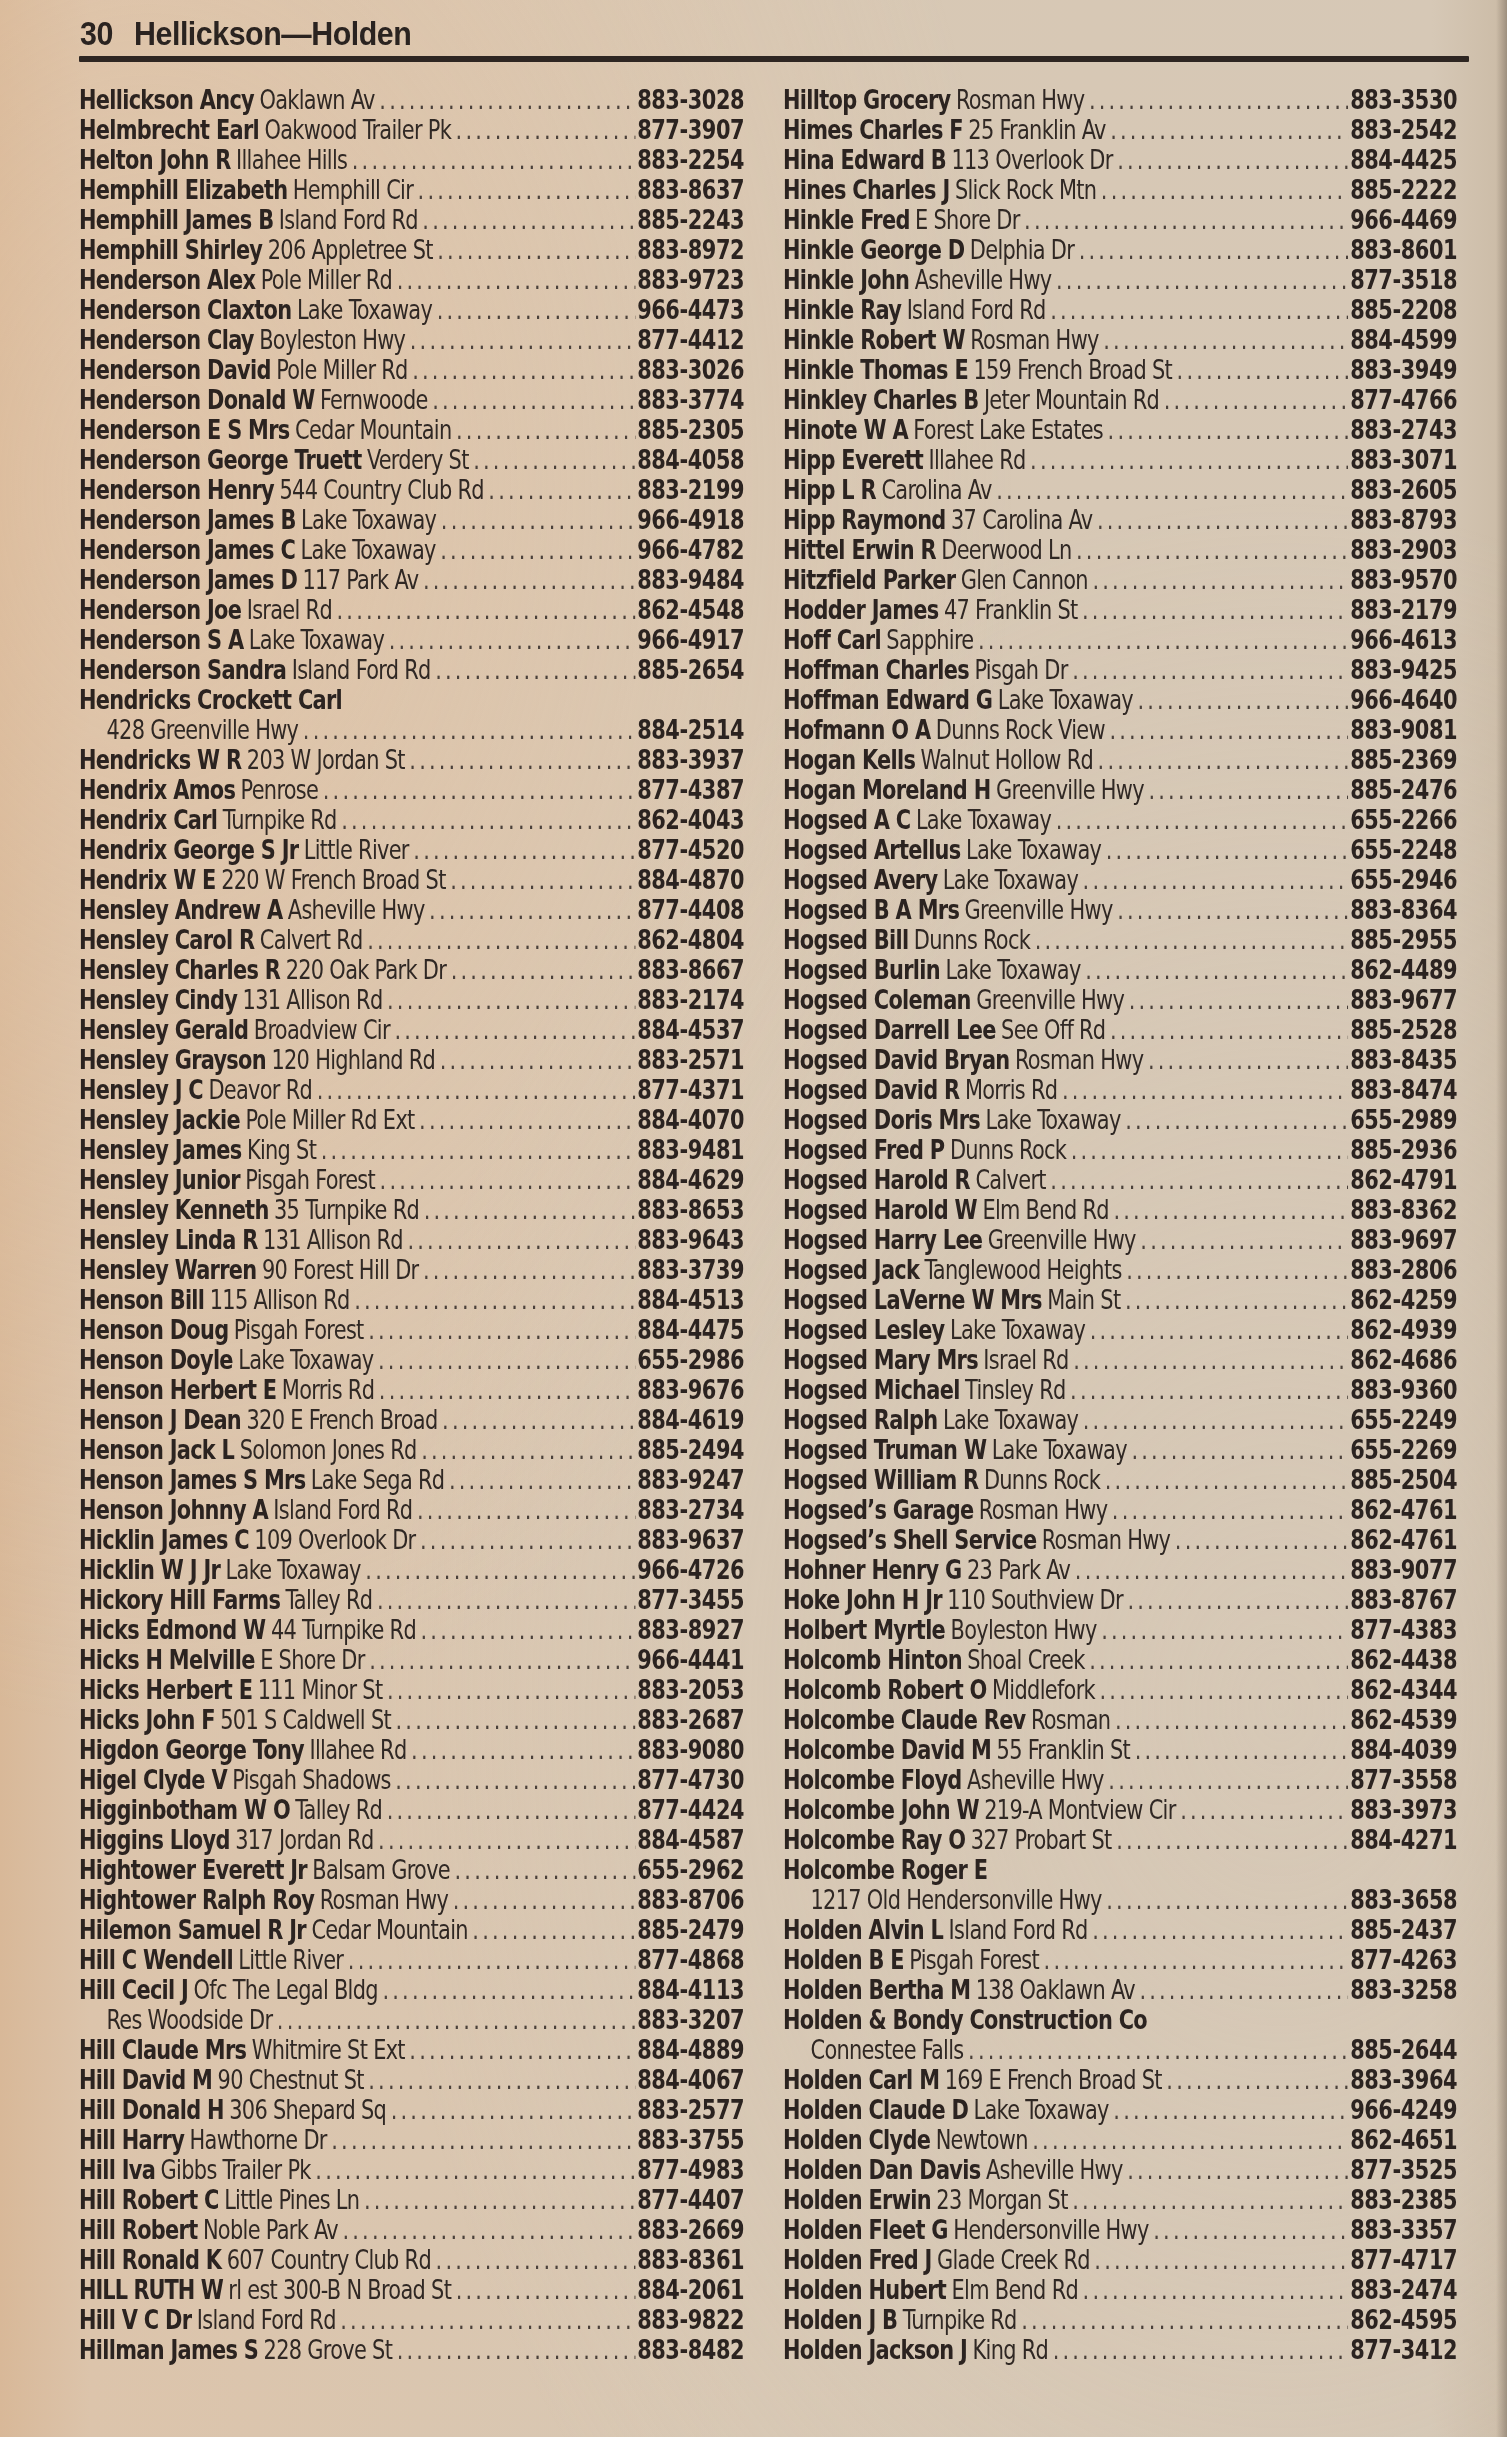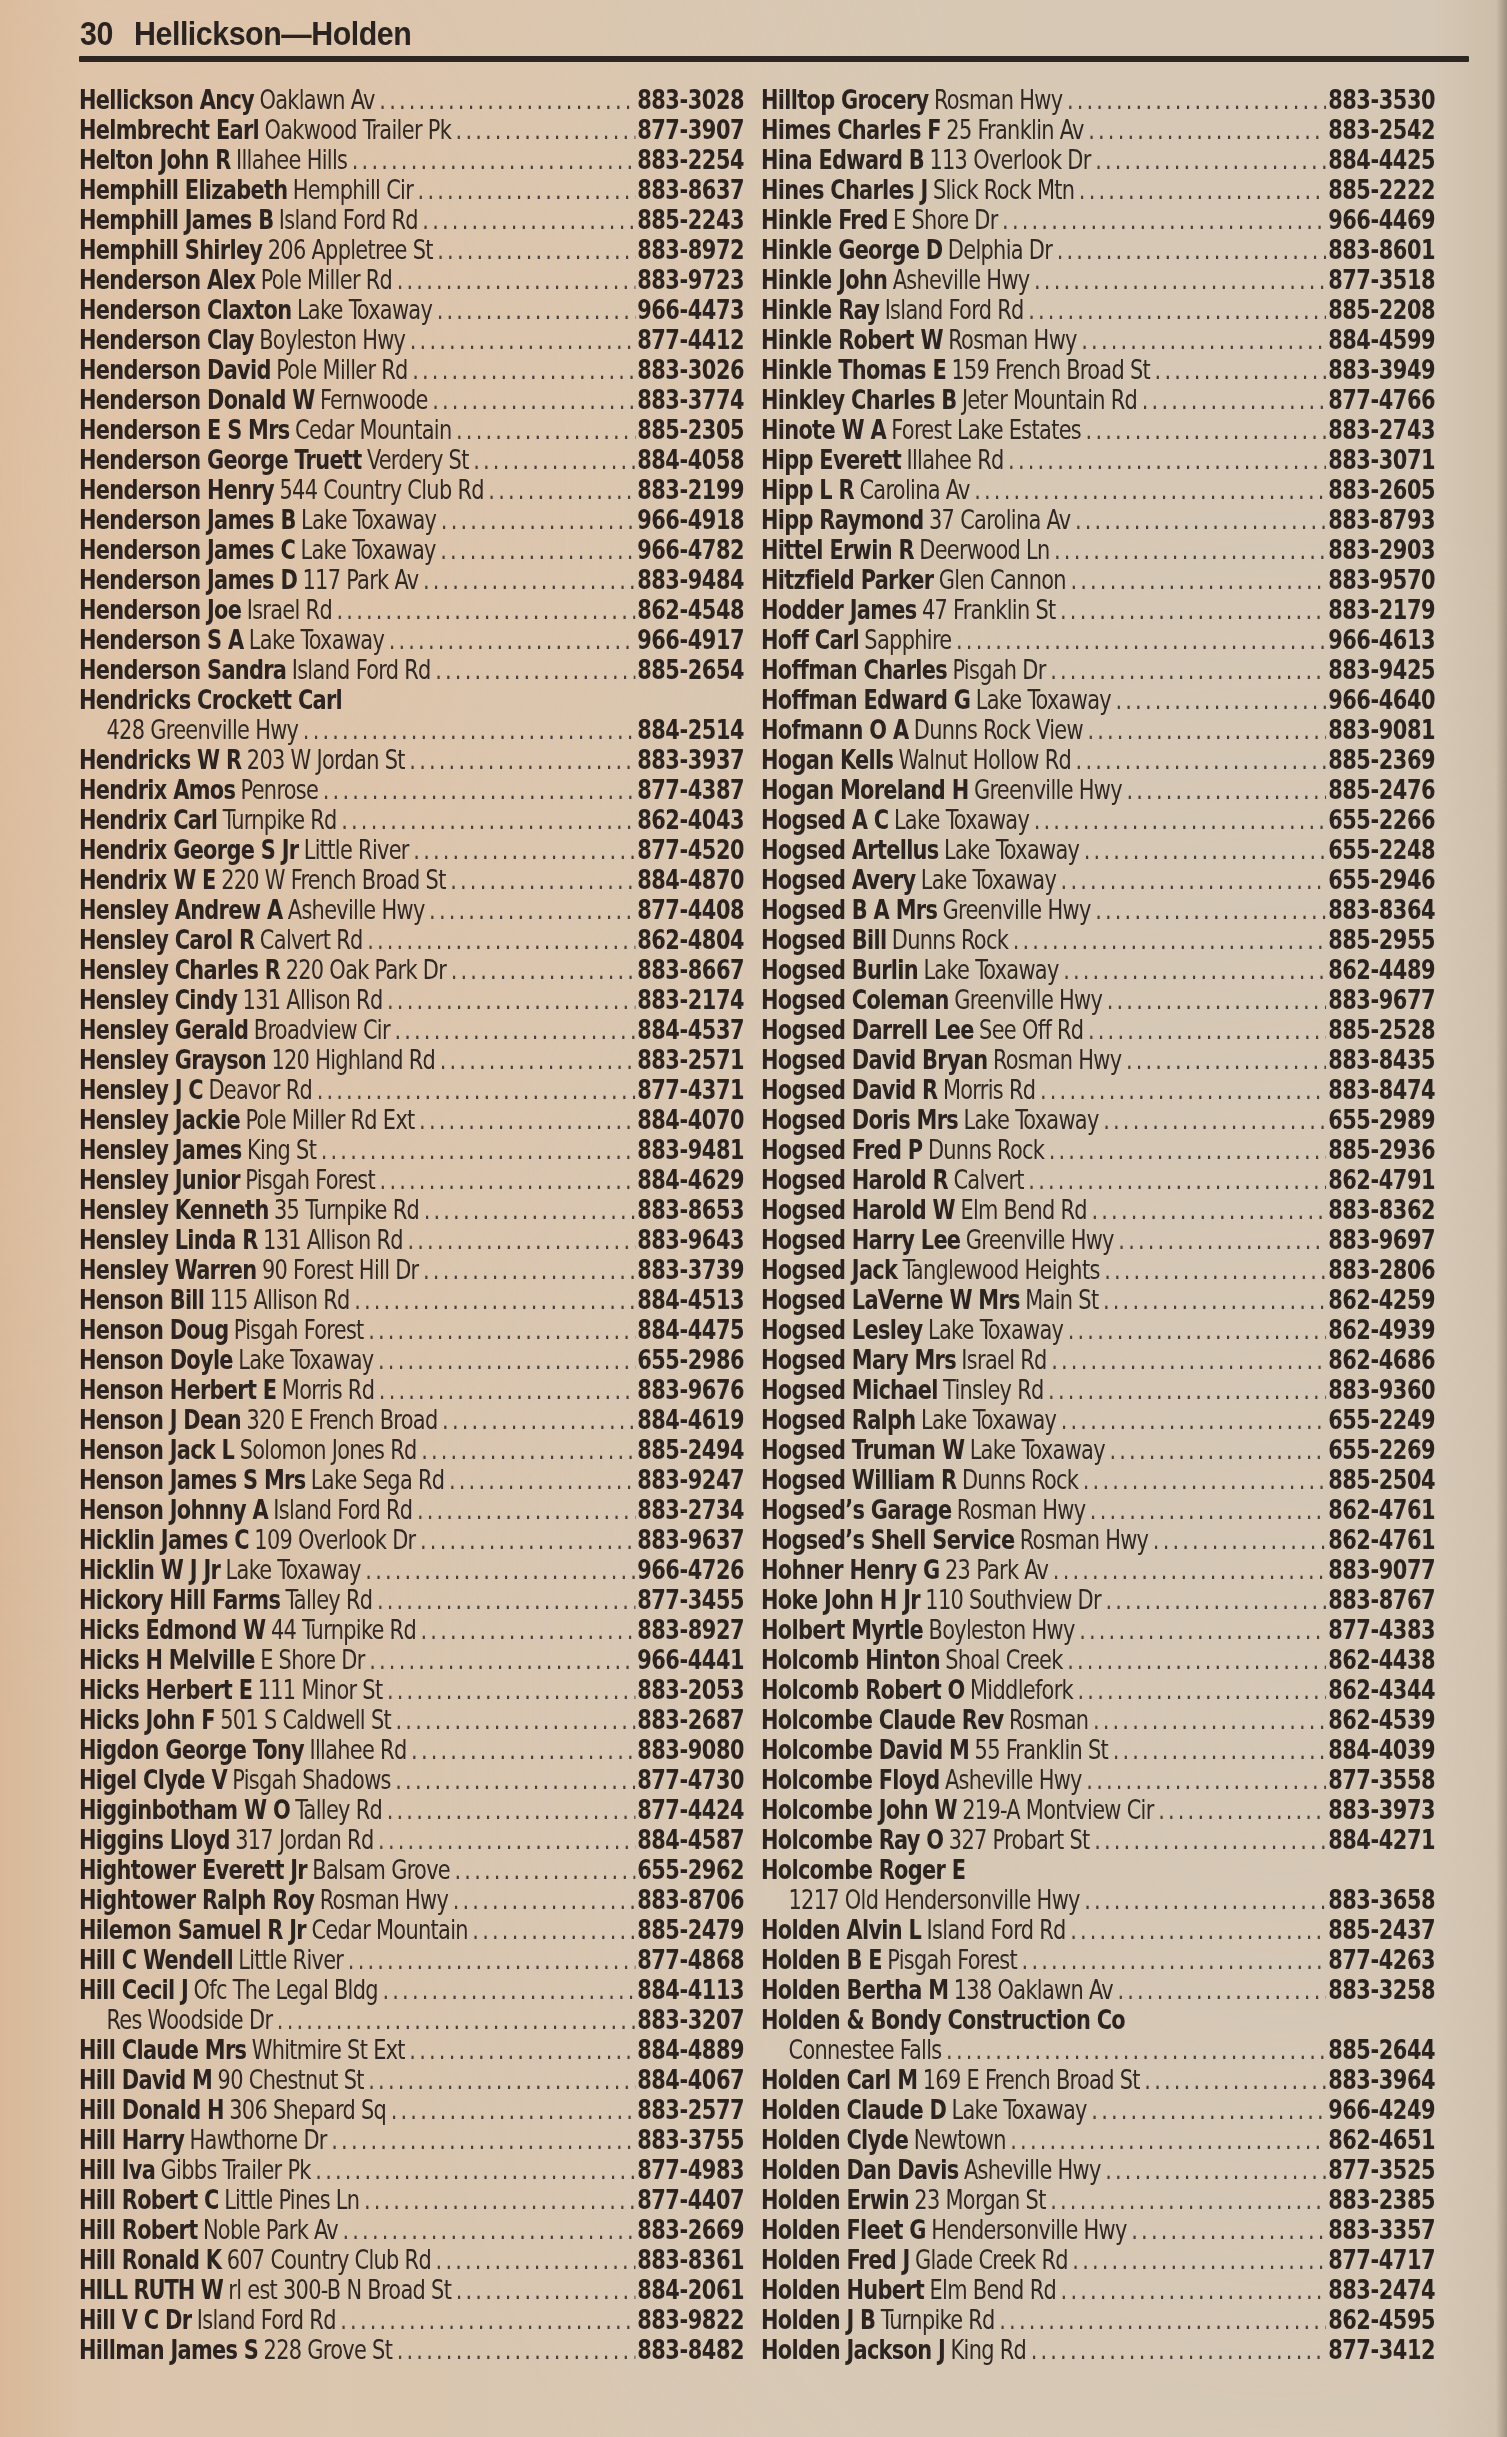--- a/index.html
+++ b/index.html
@@ -52,21 +52,21 @@
       height: 6.3px;
       background: #2e2622;
       border-radius: 1.1px;
     }
     .col {
       position: absolute;
       top: 85px;
       text-align: center;
     }
     .col-left { left: 79px; width: 665px; }
-    .col-right { left: 761px; width: 674px; }
+    .col-right { left: 783px; width: 674px; }
     .entry {
       display: flex;
       align-items: baseline;
       height: 30px;
       line-height: 30px;
       font-size: 27px;
       white-space: nowrap;
       overflow: hidden;
     }
     .entry .name {

